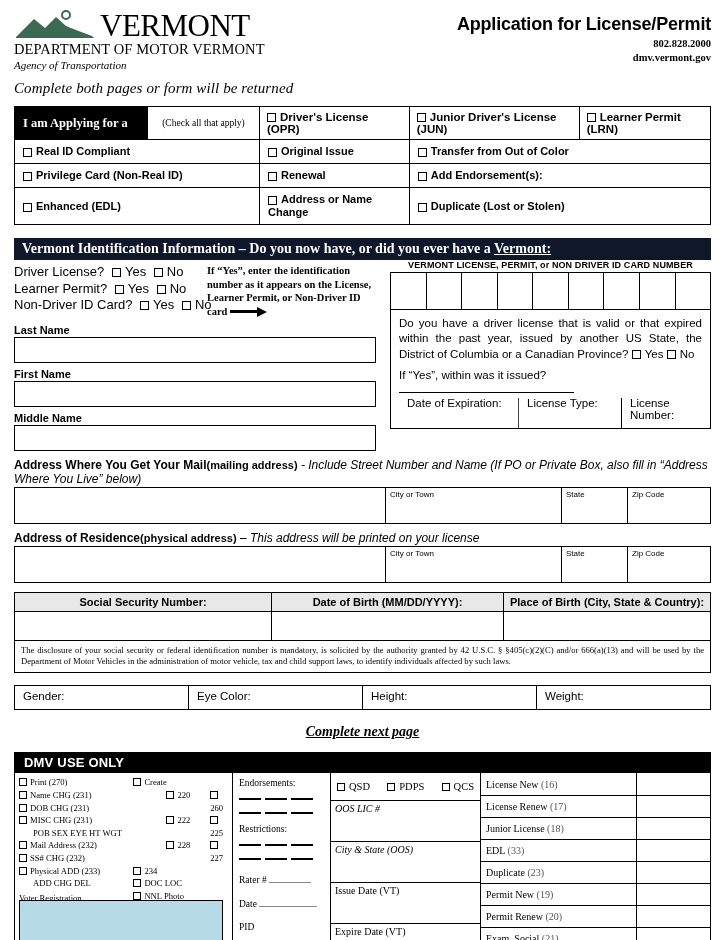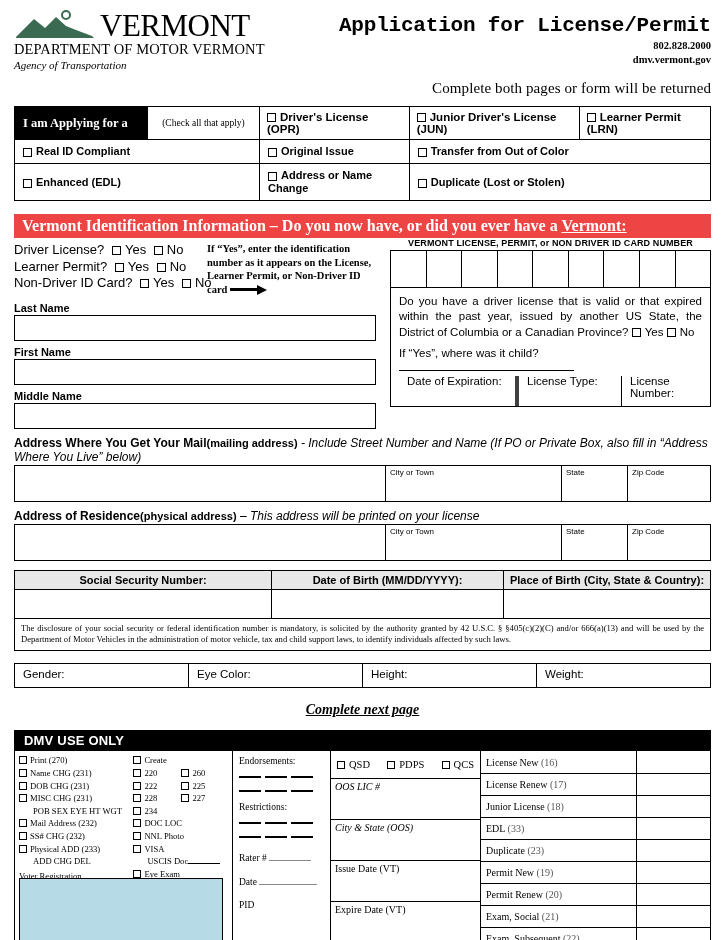--- a/index.html
+++ b/index.html
@@ -27,31 +27,31 @@
   .dept {
     font-family:"Liberation Serif", serif;
     font-size:14.5px; letter-spacing:.1px; margin-top:1px;
   }
   .agency {
     font-family:"Liberation Serif", serif;
     font-style:italic; font-size:11px; margin-top:1px;
   }
   .header-right { text-align:right; padding-top:4px; }
   .app-title {
-    font-family:Liberation Mono, monospace;
-    font-weight:bold; font-size:21px; letter-spacing:-.2px;
+    font-family:Liberation Sans, sans-serif;
+    font-weight:bold; font-size:18px; letter-spacing:-.2px;
   }
   .phone, .web {
     font-family:"Liberation Serif", serif;
     font-weight:bold; font-size:10.5px; margin-top:3px;
   }
   .complete-both {
-    text-align:right;
-    font-family:"Liberation Serif", serif;
-    font-size:15px; margin-top:9px; margin-bottom:9px;
+    text-align:left;
+    font-family:"Liberation Serif", serif;
+    font-style:italic; font-size:15px; margin-top:9px; margin-bottom:9px;
     letter-spacing:.1px;
   }
 
   
   .cb {
     display:inline-block; width:9px; height:9px;
     border:1.6px solid #000; background:#fff;
     vertical-align:-1px; margin-right:4px; flex:none;
   }
   .cb-thin { border-width:1px; width:8px; height:8px; }
@@ -68,23 +68,23 @@
   .apply-check {
     font-size:9.5px; padding:4px 6px; width:112px; text-align:center;
     font-family:"Liberation Serif", serif;
   }
   .apply-opt { font-size:11.5px; font-weight:bold; padding:4px 7px; }
   .opt-cell { font-size:11px; font-weight:bold; padding:5px 8px; height:22px; }
   .opt-cell span.lbl { vertical-align:1px; }
 
   
   .bar {
-    background:#ef4444; color:#fff;
-    font-family:"Liberation Serif", serif;
-    font-weight:bold; font-size:16px;
+    background:#0f172a; color:#fff;
+    font-family:"Liberation Serif", serif;
+    font-weight:bold; font-size:14px;
     padding:3px 8px;
   }
   .bar em { font-style:normal; }
   .bar .u { text-decoration:underline; }
 
   
   .vtid-wrap { display:flex; gap:10px; margin-top:0; }
   .vtid-left { width:362px; padding-top:4px; }
   .qrow { font-size:13px; line-height:1.28; white-space:nowrap; }
   .qrow .cb { margin-left:4px; }
@@ -107,21 +107,21 @@
   .lic-boxes div { flex:1; border-right:1px solid #000; }
   .lic-boxes div:last-child { border-right:none; }
 
   .otherlic { border:1px solid #000; border-top:none; padding:6px 8px 0 8px; }
   .otherlic p { margin:0; font-size:11.5px; line-height:1.33; text-align:justify; }
   .otherlic .yn { white-space:nowrap; }
   .ifyes2 { font-size:11.5px; margin-top:7px; }
   .ifyes2 .line { display:inline-block; border-bottom:1px solid #000; width:175px; height:12px; vertical-align:-2px; }
   .expcells { display:flex; margin-top:5px; height:30px; }
   .expcells > div { font-size:11.5px; padding-left:8px; }
-  .expcells .c1 { width:120px; border-right:4px solid #404040; }
+  .expcells .c1 { width:120px; border-right:1px solid #404040; }
   .expcells .c2 { width:103px; border-right:1px solid #000; }
   .expcells .c3 { flex:1; }
   .expcells .cap { display:block; margin-top:-1px; }
 
   
   .addr-lab { font-size:12px; font-weight:bold; margin-top:7px; margin-bottom:1px; }
   .addr-lab .sub { font-size:11px; }
   .addr-lab .note { font-weight:normal; font-style:italic; font-size:12px; }
   .addr-row { display:flex; border:1.2px solid #000; height:37px; }
   .addr-row > div { border-right:1px solid #000; font-size:8px; padding:2px 4px 0 4px; }
@@ -166,21 +166,21 @@
   .dmv-col:last-child { border-right:none; }
 
   .dmv-c1 { width:218px; display:flex; padding:3px 0 0 4px; position:relative; }
   .dmv-sub { font-size:8.6px; line-height:1.47; }
   .dmv-sub .row { white-space:nowrap; }
   .dmv-sub .cb { margin-right:3px; }
   .dmv-s1 { width:116px; }
   .dmv-s2 { width:100px; }
   .indent { padding-left:14px; }
   .two { display:flex; }
-  .two .a { width:48px; }
+  .two .a { width:48px;margin-left:33px; }
   .underline-sm { display:inline-block; border-bottom:1px solid #000; width:32px; height:8px; }
   .vreg { margin-top:2px; font-size:8.6px; }
   .blue-box {
     position:absolute; left:4px; bottom:4px;
     width:204px; height:77px;
     background:#b7dbe6; border:1px solid #000;
   }
 
   .dmv-c2 { width:98px; padding:5px 6px 0 6px; font-size:9.5px; }
   .dashrow { margin:4px 0; letter-spacing:1px; }
@@ -235,20 +235,25 @@
       <td class="apply-head">I am Applying for a</td>
       <td class="apply-check">(Check all that apply)</td>
       <td class="apply-opt"><span class="cb"></span><span>Driver's License (OPR)</span></td>
       <td class="apply-opt"><span class="cb"></span><span>Junior Driver's License (JUN)</span></td>
       <td class="apply-opt"><span class="cb"></span><span>Learner Permit (LRN)</span></td>
     </tr>
     <tr>
       <td class="opt-cell" colspan="2"><span class="cb"></span><span class="lbl">Real ID Compliant</span></td>
       <td class="opt-cell"><span class="cb"></span><span class="lbl">Original Issue</span></td>
       <td class="opt-cell" colspan="2"><span class="cb"></span><span class="lbl">Transfer from Out of Color</span></td>
+    </tr>
+    <tr>
+      <td class="opt-cell" colspan="2"><span class="cb"></span><span class="lbl">Privilege Card (Non-Real ID)</span></td>
+      <td class="opt-cell"><span class="cb"></span><span class="lbl">Renewal</span></td>
+      <td class="opt-cell" colspan="2"><span class="cb"></span><span class="lbl">Add Endorsement(s):</span></td>
     </tr>
     <tr>
       <td class="opt-cell" colspan="2"><span class="cb"></span><span class="lbl">Enhanced (EDL)</span></td>
       <td class="opt-cell"><span class="cb"></span><span class="lbl">Address or Name Change</span></td>
       <td class="opt-cell" colspan="2"><span class="cb"></span><span class="lbl">Duplicate (Lost or Stolen)</span></td>
     </tr>
   </tbody>
     </table>
 
   <div style="height:13px"></div>
@@ -309,21 +314,21 @@
         <div></div>
         <div></div>
       </div>
       <div class="otherlic">
         <p>
           <span>Do you have a driver license that is valid or that expired within the past year, issued by another US State, the District of Columbia or a Canadian Province?</span>
           <span class="yn"><span class="cb"></span><span>Yes</span>
           <span class="cb"></span><span>No</span></span>
         </p>
         <div class="ifyes2">
-          <span>If “Yes”, where was it child?</span>
+          <span>If “Yes”, within was it issued?</span>
           <span class="line"></span>
         </div>
         <div class="expcells">
           <div class="c1">
               <span class="cap">Date of Expiration:</span>
             </div>
           <div class="c2">
               <span class="cap">License Type:</span>
             </div>
           <div class="c3">

